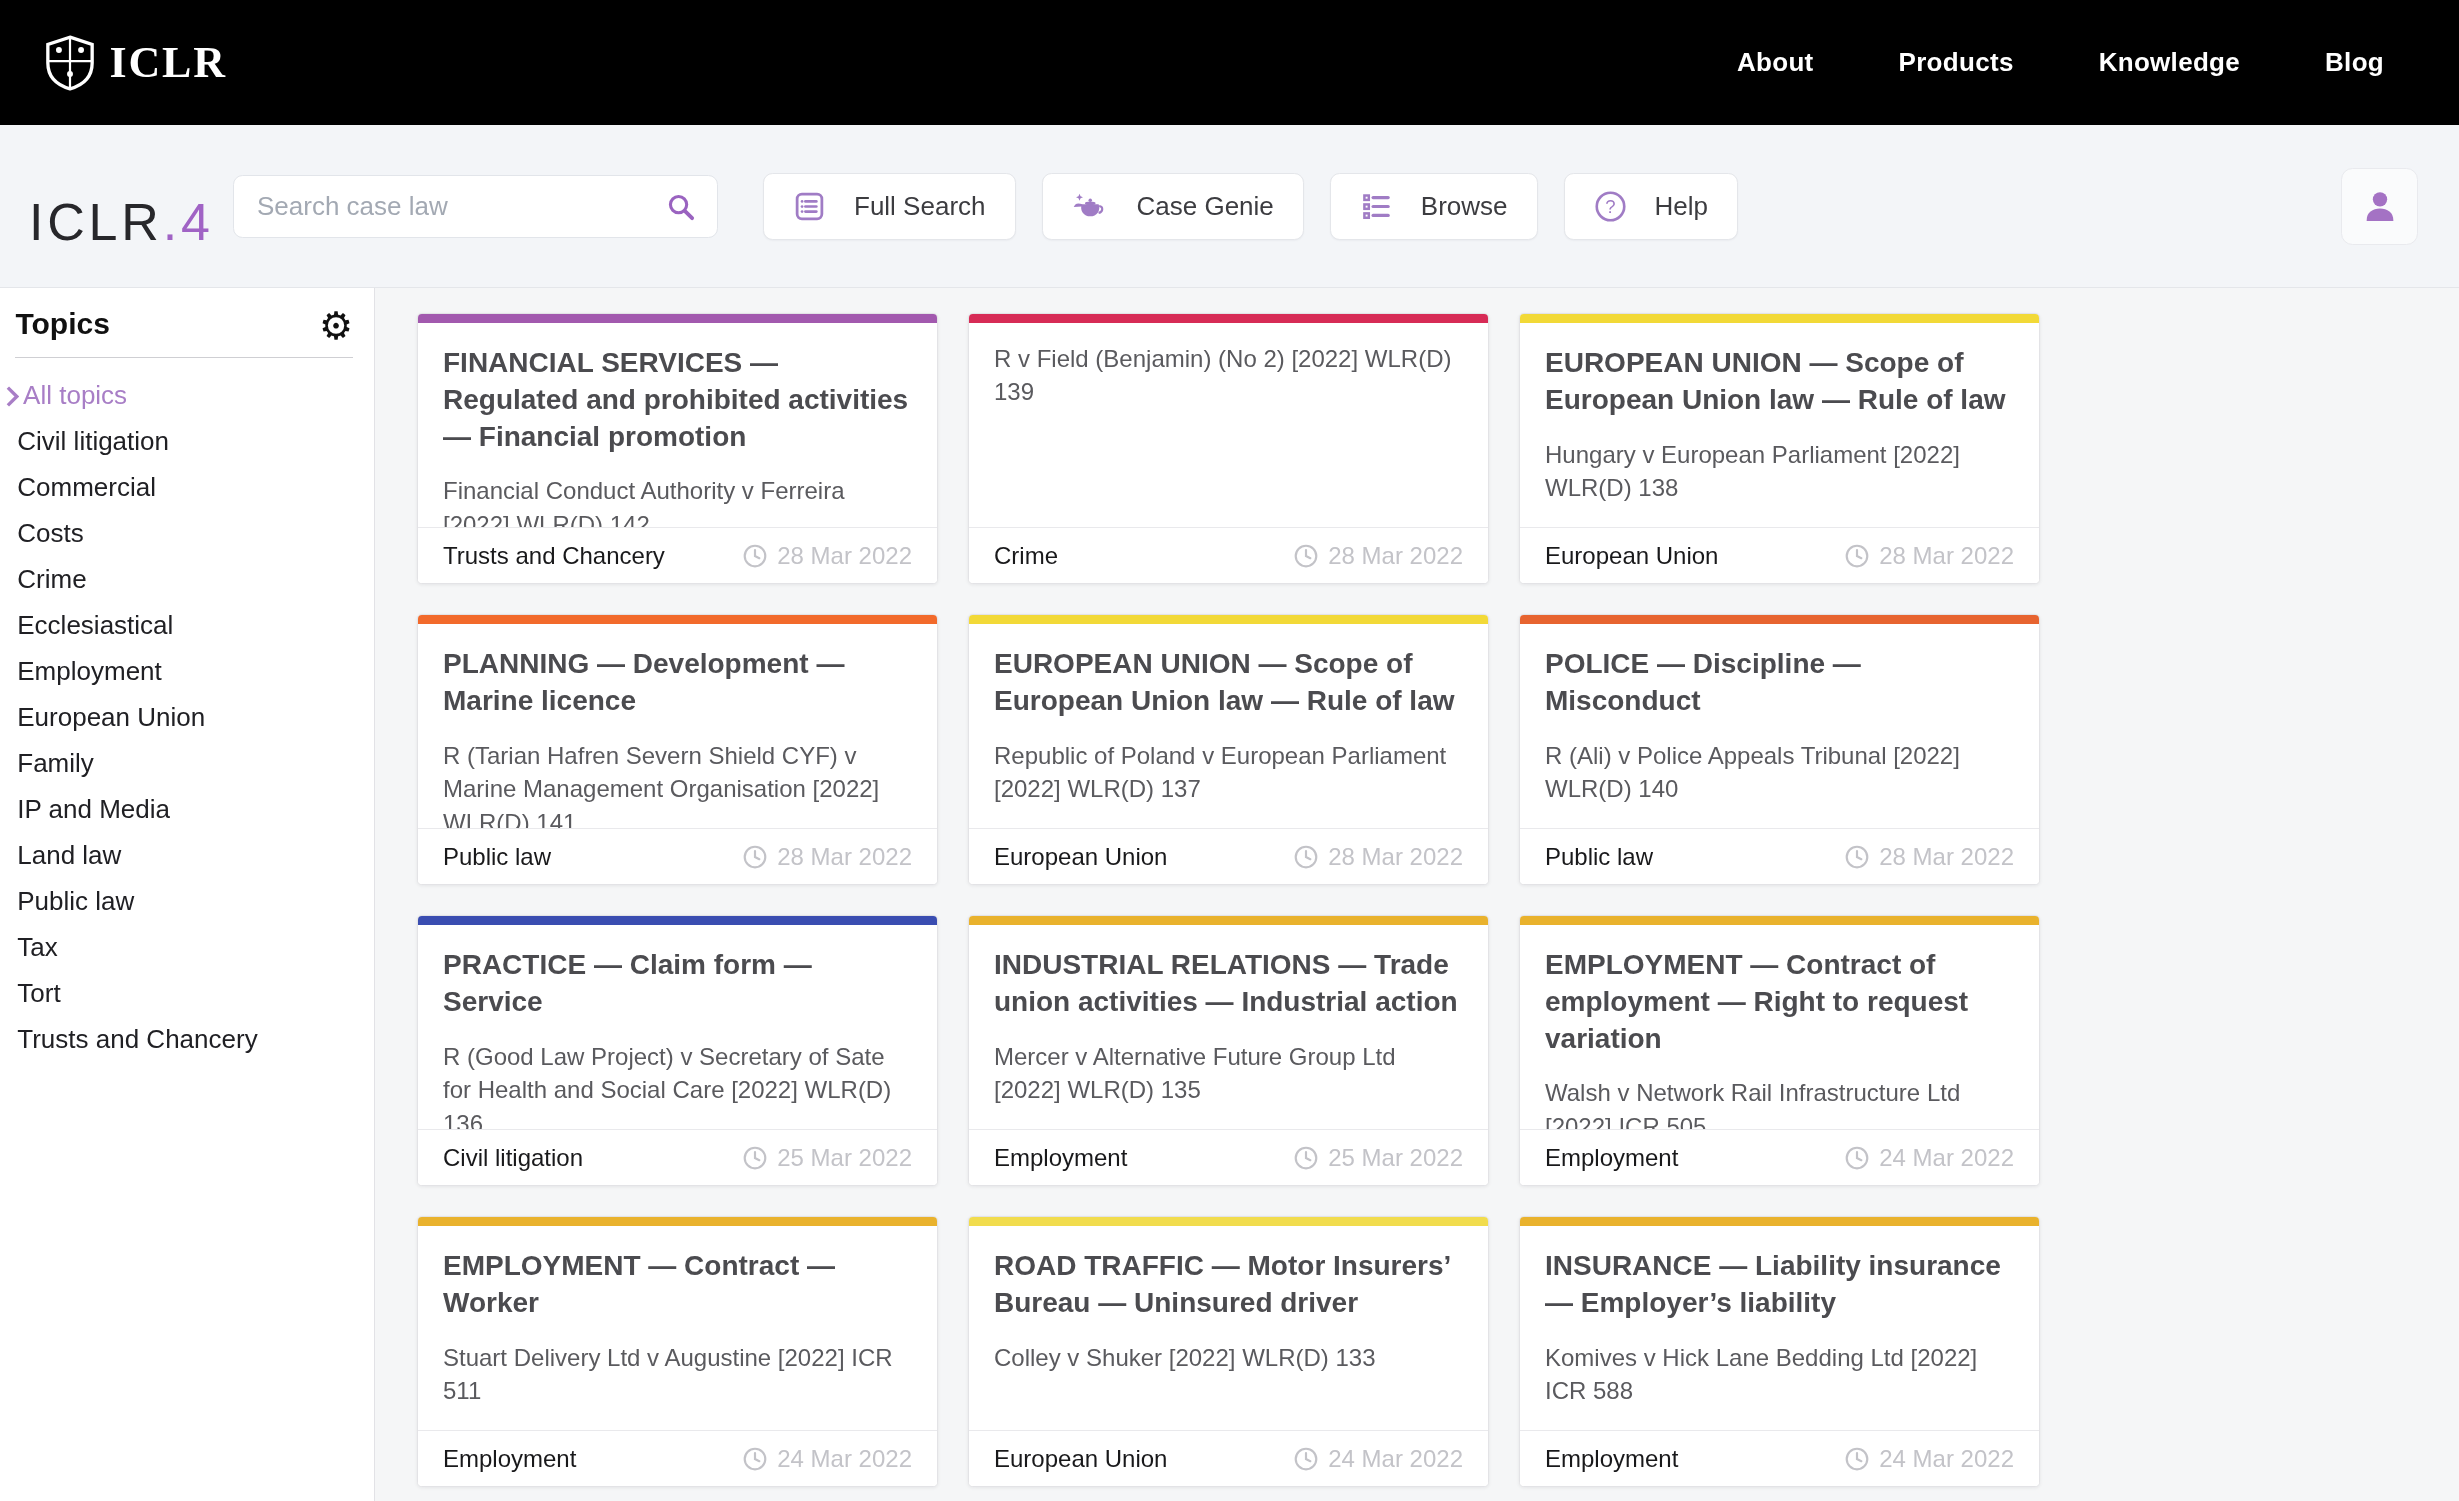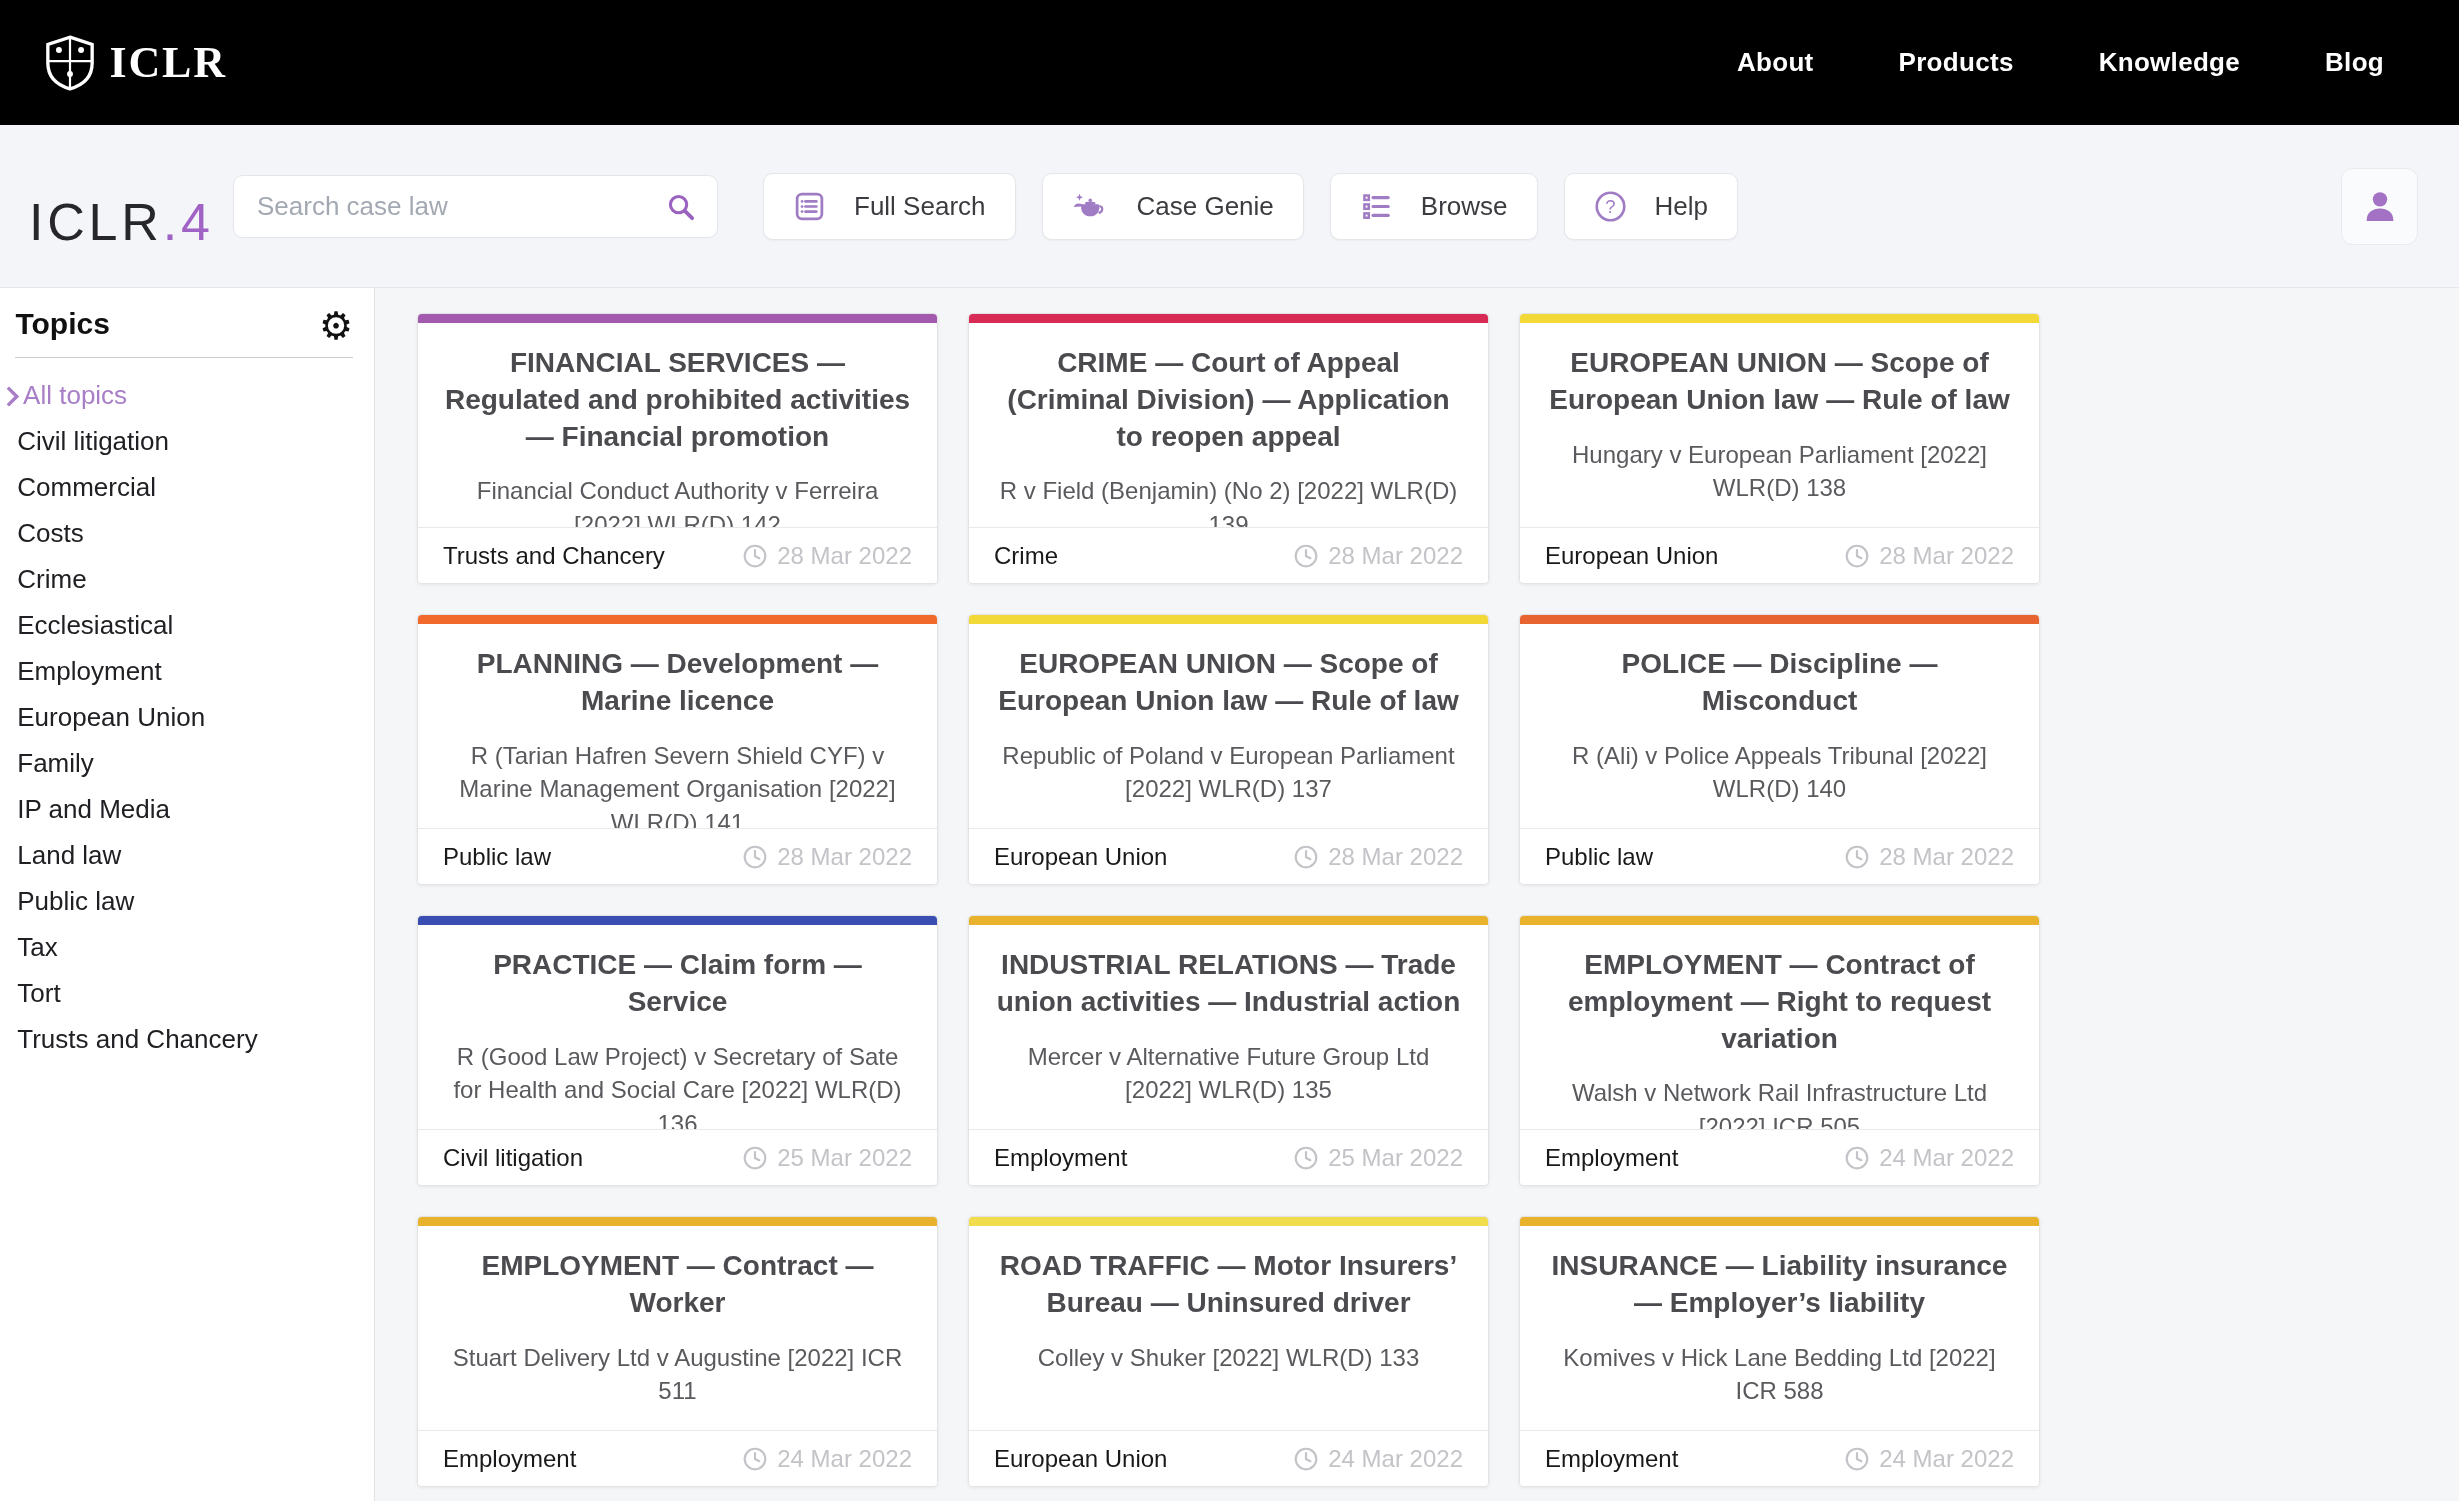--- a/index.html
+++ b/index.html
@@ -82,21 +82,20 @@
     height:46px; display:flex; align-items:center;
     font-size:26px; color:#202024; cursor:pointer; padding-left:1.9px;
   }
   .topic-item.active { color:#a87ec6; }
   .topic-item.active .chev { margin:1.9px 3.8px 0 -13.4px; display:flex; }
 
   .main { flex:1; padding:25px 0 0 42px; }
   .cards {
     display:grid; grid-template-columns:repeat(3, 521px);
     gap:30px;
-    text-align:center;
   }
   .card {
     position:relative; height:271px; background:#fff;
     border:1px solid #e3e3e6; border-radius:4.8px;
     box-shadow:0 1px 3.8px rgba(20,20,30,.07);
     overflow:hidden; cursor:pointer;
   }
   .card-accent { height:8.6px; }
   .card-title {
     margin:22px 25px 0; font-size:28px; line-height:1.32;
@@ -308,21 +307,20 @@
             <polyline points="12,6.5 12,12 16,14" fill="none" stroke="#c3c3c8" stroke-width="2" stroke-linecap="round"></polyline>
           </svg>
         </span>
         <span>28 Mar 2022</span>
       </span>
     </div>
   </article>
 
   <article class="card">
     <div class="card-accent" style="background-color: rgb(215, 43, 86);"></div>
-    <h3 class="card-title">CRIME — Court of Appeal (Criminal Division) — Application to reopen appeal</h3>
     <p class="card-citation">R v Field (Benjamin) (No 2) [2022] WLR(D) 139</p>
     <div class="card-footer">
       <span class="card-topic">Crime</span>
       <span class="card-date">
         <span style="display:flex;">
           <svg viewBox="0 0 24 24" width="26" height="26">
             <circle cx="12" cy="12" r="9.5" fill="none" stroke="#c3c3c8" stroke-width="2"></circle>
             <polyline points="12,6.5 12,12 16,14" fill="none" stroke="#c3c3c8" stroke-width="2" stroke-linecap="round"></polyline>
           </svg>
         </span>

